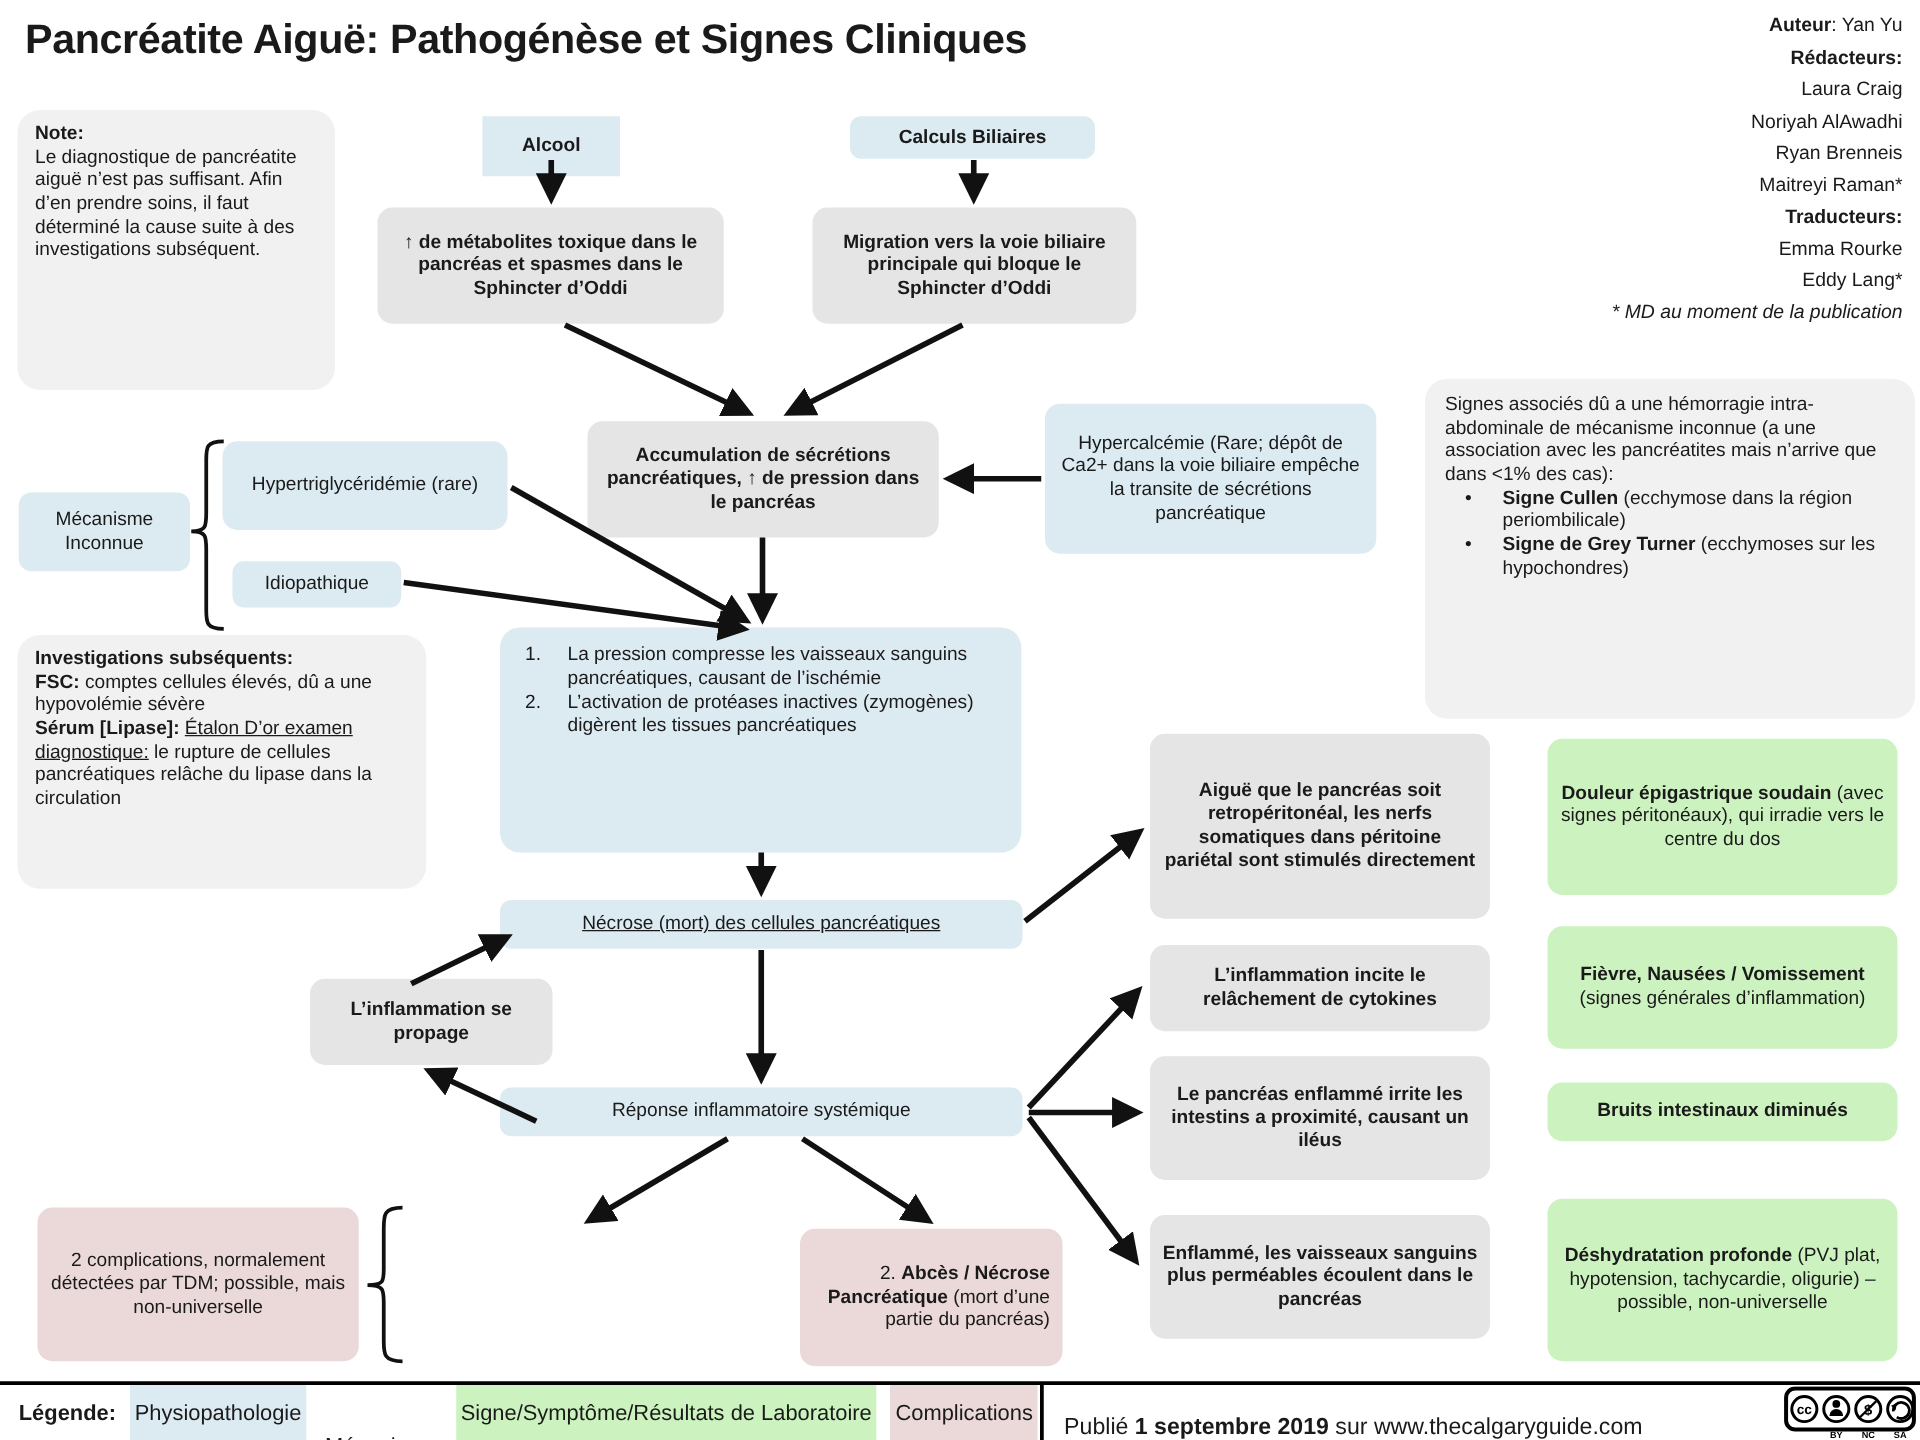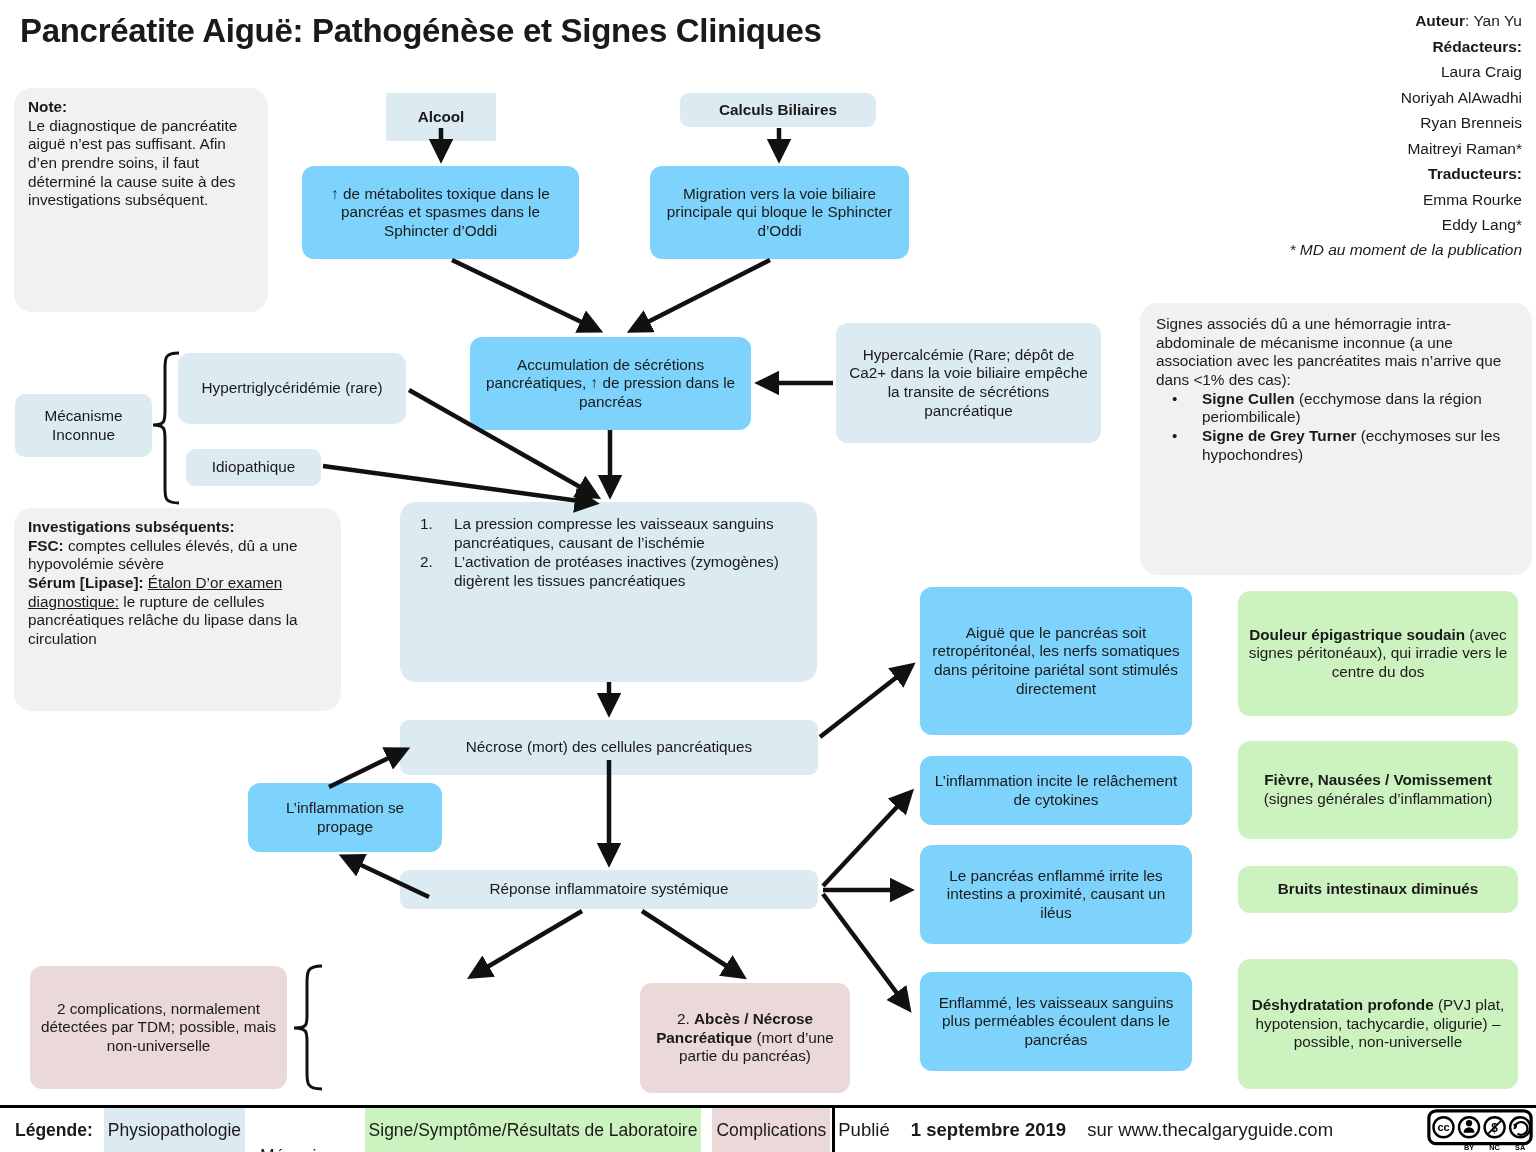--- a/index.html
+++ b/index.html
@@ -7,39 +7,39 @@
           font-family:"Liberation Sans",sans-serif;color:#1a1a1a;}
   .page-title{position:absolute;left:20px;top:12px;font-size:33px;font-weight:700;letter-spacing:-0.3px;}
   .credits{position:absolute;top:8px;right:14px;width:262px;text-align:right;
            font-size:15.5px;line-height:25.5px;}
   .credits .b{font-weight:700;}
   .credits .i{font-style:italic;line-height:24px;}
   .box{position:absolute;border-radius:12px;box-sizing:border-box;
        display:flex;align-items:center;justify-content:center;
        text-align:center;padding:6px 10px;font-size:15.3px;line-height:1.22;}
   .blue{background:#dceaf1;}
-  .purple{background:#7dd3fc;}
+  .purple{background:#e5e5e5;font-weight:bold;}
   .green{background:#ccf3bf;}
   .pink{background:#ead9d8;}
   .gray{background:#f1f1f2;border-radius:18px;}
   .bold{font-weight:700;}
   .blockbox{display:block;text-align:left;padding:10px 14px;}
   .blockbox .ttl{font-weight:700;}
   .ul{text-decoration:underline;}
   .cascade-row{display:flex;text-align:left;margin:1px 0;}
   .cascade-row .num{width:40px;flex:0 0 40px;padding-left:6px;box-sizing:border-box;}
   .bullet-row{display:flex;text-align:left;}
   .bullet-row .blt{flex:0 0 46px;padding-left:16px;box-sizing:border-box;}
   .arrows{position:absolute;left:0;top:0;width:1536px;height:1152px;pointer-events:none;}
   .footer{position:absolute;left:0;right:0;bottom:0;height:44px;border-top:3px solid #000;
           display:flex;align-items:stretch;font-size:17.5px;}
   .footer .lg-label{font-weight:700;display:flex;align-items:center;margin-left:15px;margin-right:11px;}
   .chip{display:flex;align-items:center;padding:0 4px;margin-right:11px;}
   .f-divider{border-left:3px solid #000;}
-  .published{display:flex;align-items:center;margin-left:3px;font-size:18.5px;white-space:pre;gap:16px;}
+  .published{display:flex;align-items:flex-end;margin-left:16px;font-size:18.5px;white-space:pre;}
   .cc{margin-left:auto;display:flex;align-items:center;margin-right:3px;text-align:right;}
 </style>
 </head>
 <body>
 
 <div class="canvas">
 
   <div class="page-title">Pancréatite Aiguë: Pathogénèse et Signes Cliniques</div>
 
   <div class="credits">
@@ -95,42 +95,42 @@
     <div class="cascade-row">
       <span class="num">1.</span>
       <span>La pression compresse les vaisseaux sanguins pancréatiques, causant de l’ischémie</span>
     </div>
     <div class="cascade-row">
       <span class="num">2.</span>
       <span>L’activation de protéases inactives (zymogènes) digèrent les tissues pancréatiques</span>
     </div>
   </div>
 
-  <div class="box blue" style="left:400px;top:720px;width:418px;height:55px;border-radius:9px;">Nécrose (mort) des cellules pancréatiques</div>
+  <div class="box blue" style="left:400px;top:720px;width:418px;height:39px;border-radius:9px;text-decoration:underline;">Nécrose (mort) des cellules pancréatiques</div>
   <div class="box purple" style="left:248px;top:783px;width:194px;height:69px;">L’inflammation se propage</div>
   <div class="box blue" style="left:400px;top:870px;width:418px;height:39px;border-radius:9px;">Réponse inflammatoire systémique</div>
 
   <div class="box purple" style="left:920px;top:587px;width:272px;height:148px;">Aiguë que le pancréas soit retropéritonéal, les nerfs somatiques dans péritoine pariétal sont stimulés directement</div>
   <div class="box purple" style="left:920px;top:756px;width:272px;height:69px;">L’inflammation incite le relâchement de cytokines</div>
   <div class="box purple" style="left:920px;top:845px;width:272px;height:99px;">Le pancréas enflammé irrite les intestins a proximité, causant  un iléus</div>
   <div class="box purple" style="left:920px;top:972px;width:272px;height:99px;">Enflammé, les vaisseaux sanguins plus perméables écoulent dans le pancréas</div>
 
   <div class="box green" style="left:1238px;top:591px;width:280px;height:125px;">
     <span><span class="bold">Douleur épigastrique soudain</span><span> (avec signes péritonéaux),  qui irradie vers le centre du dos</span></span>
   </div>
   <div class="box green" style="left:1238px;top:741px;width:280px;height:98px;">
     <span><span class="bold">Fièvre, Nausées / Vomissement</span><span> (signes générales d’inflammation)</span></span>
   </div>
   <div class="box green bold" style="left:1238px;top:866px;width:280px;height:47px;">Bruits intestinaux diminués</div>
   <div class="box green" style="left:1238px;top:959px;width:280px;height:130px;">
     <span><span class="bold">Déshydratation profonde</span><span> (PVJ plat, hypotension, tachycardie, oligurie) – possible, non-universelle</span></span>
   </div>
 
   <div class="box pink" style="left:30px;top:966px;width:257px;height:123px;">2 complications, normalement détectées par TDM; possible, mais non-universelle</div>
-  <div class="box pink" style="left:640px;top:983px;width:210px;height:110px;">
+  <div class="box pink" style="left:640px;top:983px;width:210px;height:110px;text-align:right;">
     <span><span>2. </span><span class="bold">Abcès / Nécrose Pancréatique</span><span> (mort d’une partie du pancréas)</span></span>
   </div>
 
   <svg class="arrows" viewBox="0 0 1536 1152">
     <defs>
       <marker id="ah" markerWidth="6.5" markerHeight="6" refX="4.3" refY="2.75" orient="auto">
         <path d="M0,0 L5.6,2.75 L0,5.5 Z" fill="#111"></path>
       </marker>
     </defs>
     <g stroke="#111" stroke-width="4.5" fill="none">

